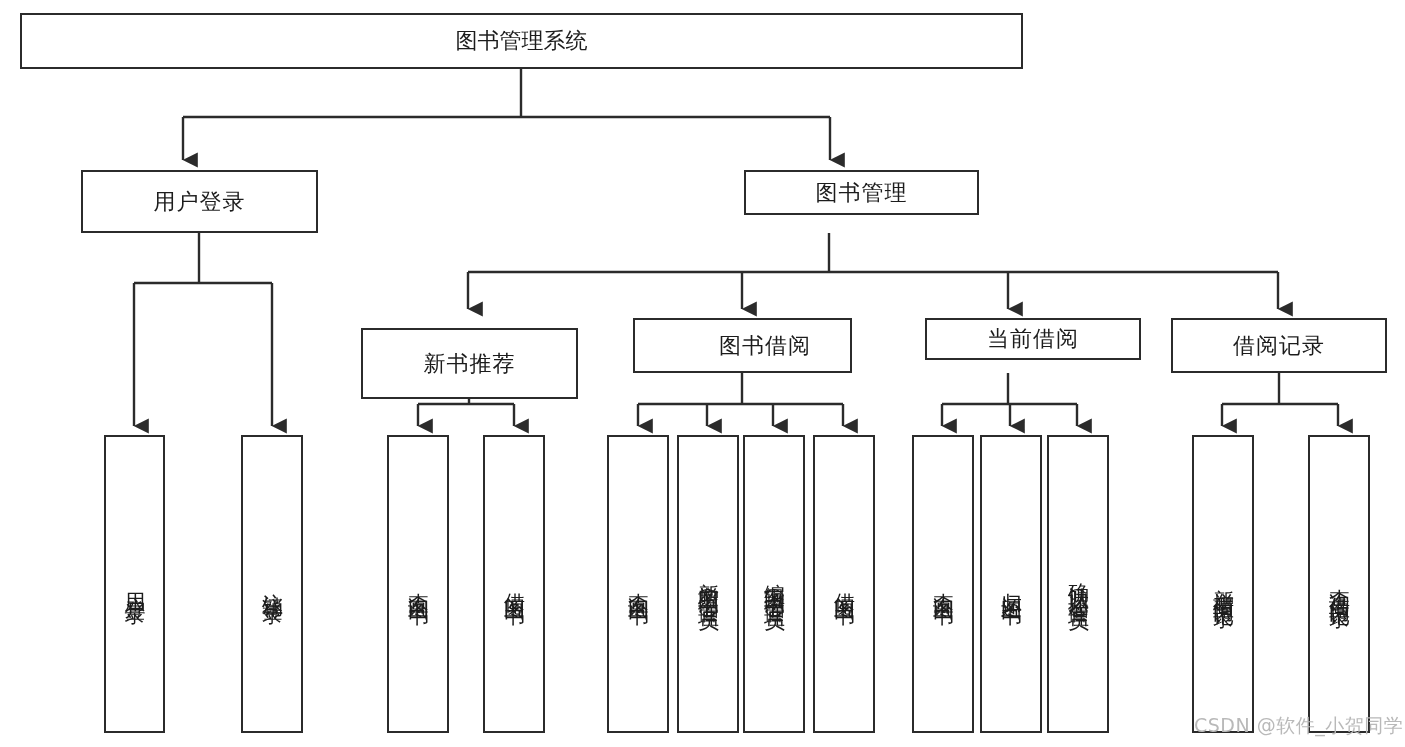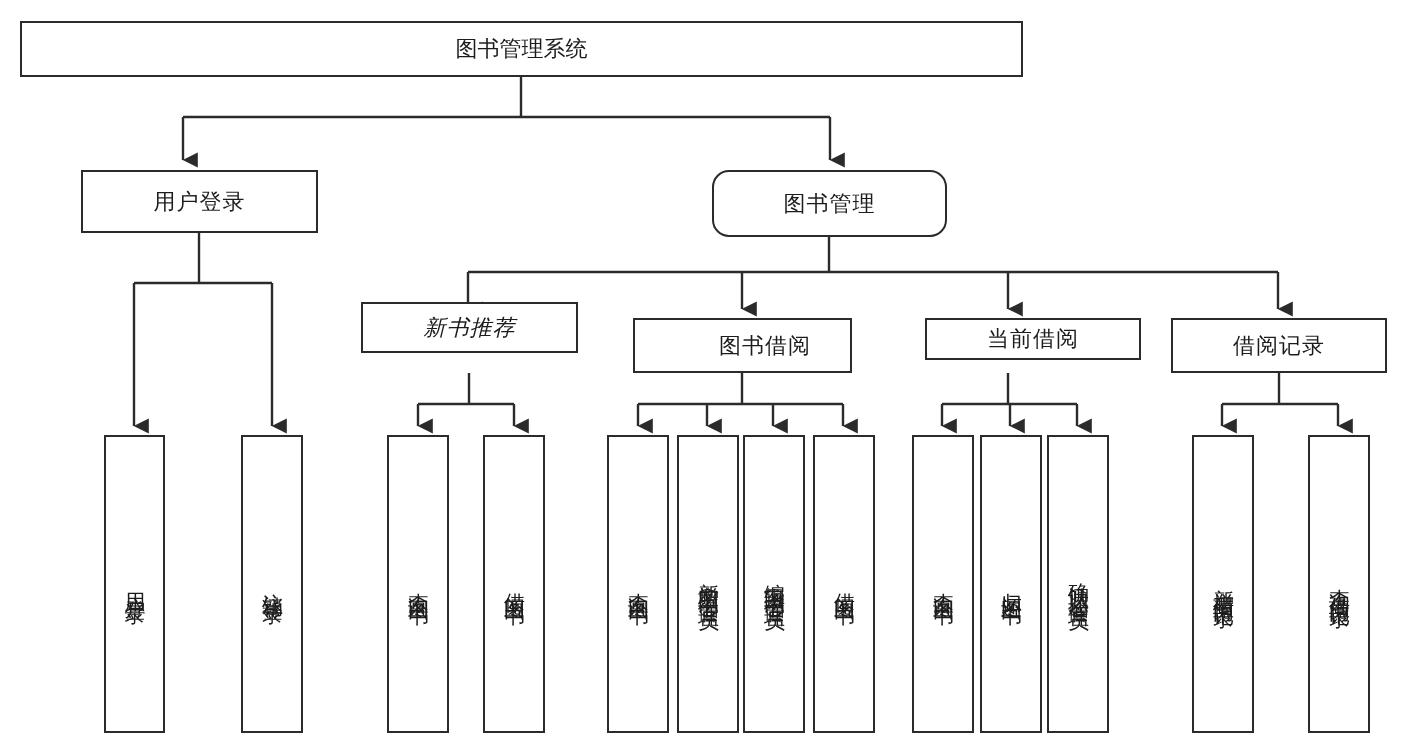--- a/index.html
+++ b/index.html
@@ -11,21 +11,21 @@
   svg.wires{position:absolute;left:0;top:0;width:1405px;height:747px;}
 
   .node{
     position:absolute;box-sizing:border-box;
     background:#ffffff;
     border:2px solid #2b2b2b;
     display:flex;align-items:center;justify-content:center;
     color:#1c1c1c;
   }
   .node.h{ font-size:22px; letter-spacing:1px; }
-  .node.root{ font-size:22px;margin-top:8px; }
+  .node.root{ font-size:22px; }
   .node.leaf{
     font-size:21px;
     writing-mode:vertical-rl;
     text-orientation:upright;
     letter-spacing:4px;
     line-height:1;
     padding:6px 0;
     white-space:nowrap;
   }
   .node.leaf .vtext{
@@ -96,25 +96,25 @@
     </g>
   </svg>
 
   <div class="node root" style="left:20px;top:13px;width:1003px;height:56px;">
     <span>图书管理系统</span>
   </div>
 
   <div class="node h" style="left:81px;top:170px;width:237px;height:63px;">
     <span>用户登录</span>
   </div>
-  <div class="node h" style="left:712px;top:170px;width:235px;height:67px;border-radius:17px;">
+  <div class="node h" style="left:744px;top:170px;width:235px;height:45px;">
     <span>图书管理</span>
   </div>
 
-  <div class="node h" style="left:361px;top:302px;width:217px;height:51px;font-style:italic;">
+  <div class="node h" style="left:361px;top:328px;width:217px;height:71px;">
     <span>新书推荐</span>
   </div>
   <div class="node h" style="left:633px;top:318px;width:219px;height:55px;padding-left:45px;">
     <span>图书借阅</span>
   </div>
   <div class="node h" style="left:901px;top:318px;width:216px;height:42px;margin-left:24px;">
     <span>当前借阅</span>
   </div>
   <div class="node h" style="left:1171px;top:318px;width:216px;height:55px;text-align:right;">
     <span>借阅记录</span>
@@ -157,14 +157,15 @@
     <span class="vtext">确认归还（管理员）</span>
   </div>
 
   <div class="node leaf" style="left:1192px;top:435px;width:62px;height:298px;">
     <span class="vtext">新增借阅记录</span>
   </div>
   <div class="node leaf" style="left:1308px;top:435px;width:62px;height:298px;">
     <span class="vtext">查询借阅记录</span>
   </div>
 
+  <div class="watermark" style="left:1194px;top:713px;">CSDN @软件_小贺同学</div>
 
 </div>
 
 </body></html>

